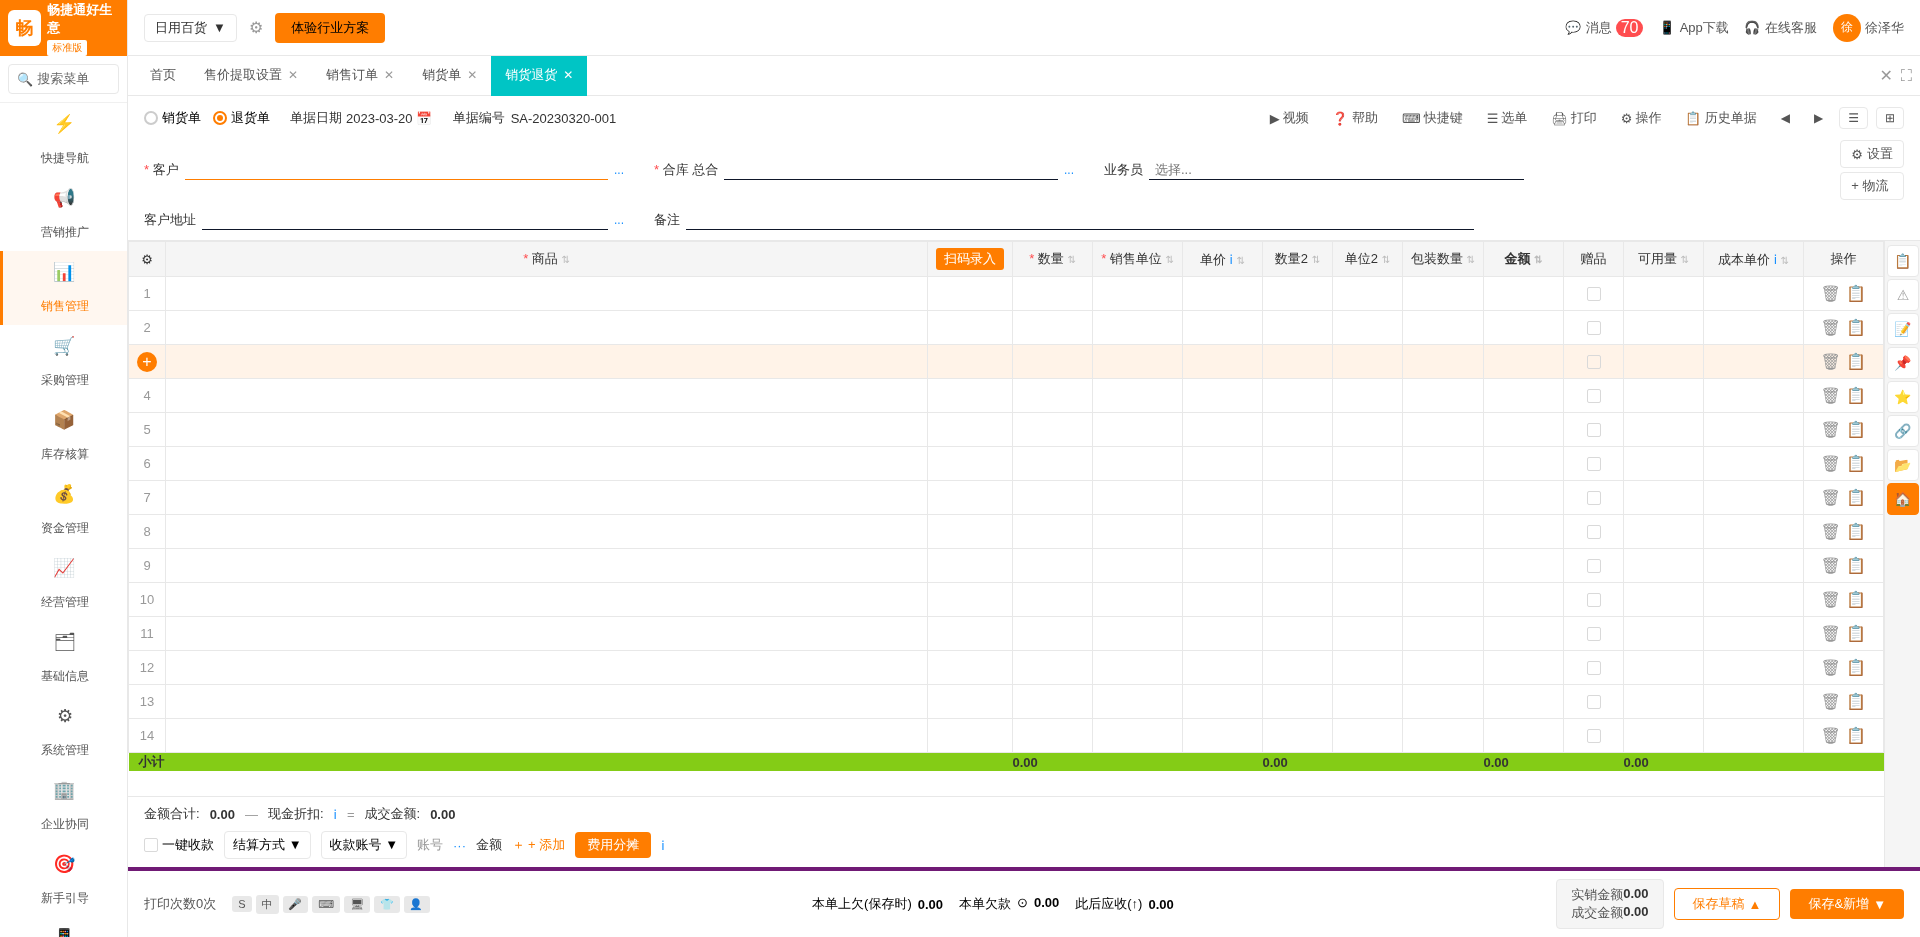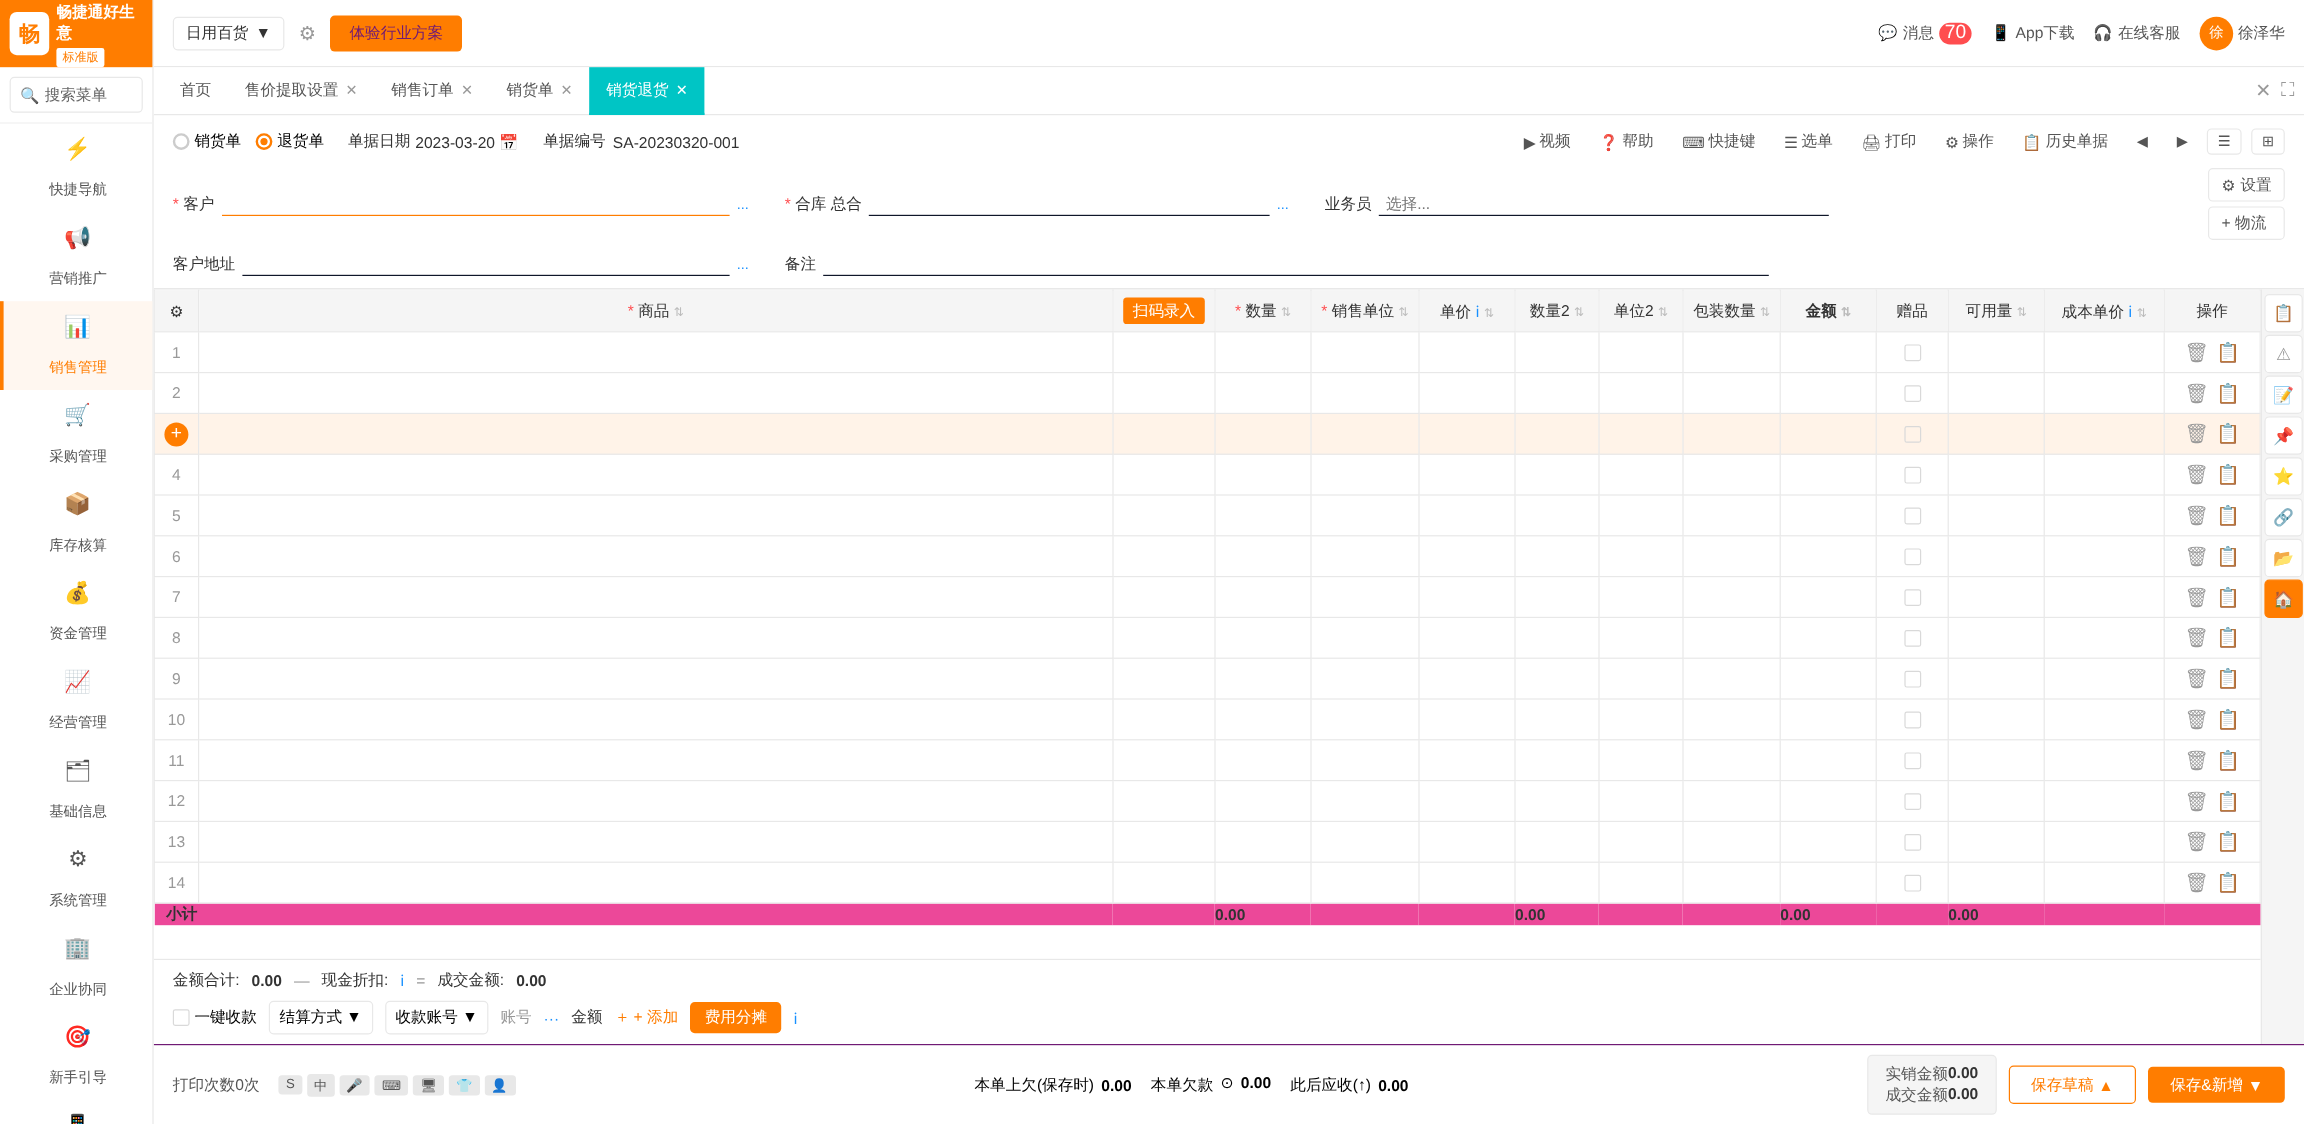--- a/index.html
+++ b/index.html
@@ -17,21 +17,21 @@
 
     
     .main { flex: 1; display: flex; flex-direction: column; overflow: hidden; }
 
     
     .top-header { height: 56px; background: #fff; display: flex; align-items: center; justify-content: space-between; padding: 0 16px; border-bottom: 1px solid #e8e8e8; flex-shrink: 0; }
     .top-header-left { display: flex; align-items: center; gap: 12px; }
     .daily-select { display: flex; align-items: center; gap: 6px; border: 1px solid #e8e8e8; border-radius: 4px; padding: 4px 10px; cursor: pointer; background: #fff; }
     .daily-select span { color: #333; }
     .gear-btn { background: none; border: none; cursor: pointer; color: #999; font-size: 16px; }
-    .trial-btn { background: #ff7d00; color: #701a75; border: none; border-radius: 4px; padding: 6px 16px; cursor: pointer; font-size: 13px; }
+    .trial-btn { background: #ff7d00; color: #000000; border: none; border-radius: 4px; padding: 6px 16px; cursor: pointer; font-size: 13px; }
     .top-header-right { display: flex; align-items: center; gap: 16px; }
     .header-right-item { display: flex; align-items: center; gap: 4px; cursor: pointer; color: #555; }
     .badge { background: #ff4d4f; color: #fff; border-radius: 10px; font-size: 16px; padding: 0 5px; min-width: 18px; text-align: center; }
     .avatar { width: 28px; height: 28px; border-radius: 50%; background: #ff7d00; display: flex; align-items: center; justify-content: center; color: #fff; font-size: 12px; }
 
     
     .tabs-bar { background: #fff; border-bottom: 1px solid #e8e8e8; display: flex; align-items: center; padding: 0 8px; height: 40px; flex-shrink: 0; }
     .tab { padding: 0 14px; height: 40px; display: flex; align-items: center; gap: 6px; cursor: pointer; color: #555; border-bottom: 2px solid transparent; white-space: nowrap; font-size: 13px; }
     .tab.active { color: #fff; background: #00c5c5; border-bottom-color: #00c5c5; }
     .tab-close { color: #999; font-size: 12px; cursor: pointer; }
@@ -57,33 +57,33 @@
     table thead th { background: #f5f5f5; border: 1px solid #e8e8e8; padding: 6px 8px; text-align: center; font-weight: normal; color: #333; white-space: nowrap; position: sticky; top: 0; z-index: 2; }
     table thead th .sort-icon { color: #bbb; font-size: 10px; cursor: pointer; }
     table tbody td { border: 1px solid #e8e8e8; padding: 4px 8px; text-align: center; height: 34px; }
     table tbody tr.active-row td { background: #fff3e8; }
     .row-num { color: #999; }
     .checkbox-cell { display: flex; align-items: center; justify-content: center; }
     .checkbox { width: 14px; height: 14px; border: 1px solid #d9d9d9; border-radius: 2px; cursor: pointer; }
     .action-btns { display: flex; align-items: center; justify-content: center; gap: 6px; }
     .action-btn { background: none; border: none; cursor: pointer; color: #999; font-size: 16px; }
     .scan-btn { background: #ff7d00; color: #fff; border: none; border-radius: 3px; padding: 2px 8px; font-size: 12px; cursor: pointer; }
-    .table-footer { background: #ec4899; border-top: 1px solid #e8e8e8; margin-top: 28px; }
+    .table-footer { background: #84cc16; border-top: 1px solid #e8e8e8; margin-top: 28px; }
     .table-footer td { font-weight: bold; color: #333; }
     .total-label { color: #333; }
     .total-val { color: #333; font-weight: bold; }
     .dash { color: #999; }
     .equals { color: #999; }
     .checkbox-label { display: flex; align-items: center; gap: 4px; cursor: pointer; }
     .payment-select { border: 1px solid #e8e8e8; border-radius: 4px; padding: 4px 8px; min-width: 80px; cursor: pointer; }
     .add-btn { background: none; border: none; cursor: pointer; color: #ff7d00; display: flex; align-items: center; gap: 3px; }
     .split-btn { background: #ff7d00; color: #fff; border: none; border-radius: 4px; padding: 4px 12px; cursor: pointer; }
 
     
-    .page-footer { background: #fff; border-top: 1px solid #701a75; padding: 8px 16px; display: flex; align-items: center; justify-content: space-between; flex-shrink: 0; }
+    .page-footer { background: #fff; border-top: 4px solid #701a75; padding: 8px 16px; display: flex; align-items: center; justify-content: space-between; flex-shrink: 0; }
     .footer-left { display: flex; align-items: center; gap: 16px; color: #555; }
     .summary-box { background: #f5f5f5; border: 1px solid #e8e8e8; border-radius: 4px; padding: 6px 14px; text-align: right; }
     .summary-row { display: flex; justify-content: space-between; font-size: 12px; color: #555; }
     .summary-val { color: #333; font-weight: bold; }
     .save-draft-btn { background: #fff; border: 1px solid #ff7d00; color: #ff7d00; border-radius: 4px; padding: 6px 18px; cursor: pointer; display: flex; align-items: center; gap: 4px; }
     .save-new-btn { background: #ff7d00; color: #fff; border: none; border-radius: 4px; padding: 6px 18px; cursor: pointer; display: flex; align-items: center; gap: 4px; }
     .table-inner { flex: 1; overflow: auto; }
     .side-panel-btn { width: 32px; height: 32px; background: #fff; border: 1px solid #e8e8e8; border-radius: 4px; display: flex; align-items: center; justify-content: center; cursor: pointer; color: #999; font-size: 14px; }
     .side-panel-btn.active { background: #ff7d00; color: #fff; border-color: #ff7d00; }
     .tbar-btn { background: none; border: none; cursor: pointer; color: #555; font-size: 12px; display: flex; align-items: center; gap: 3px; padding: 3px 8px; }

